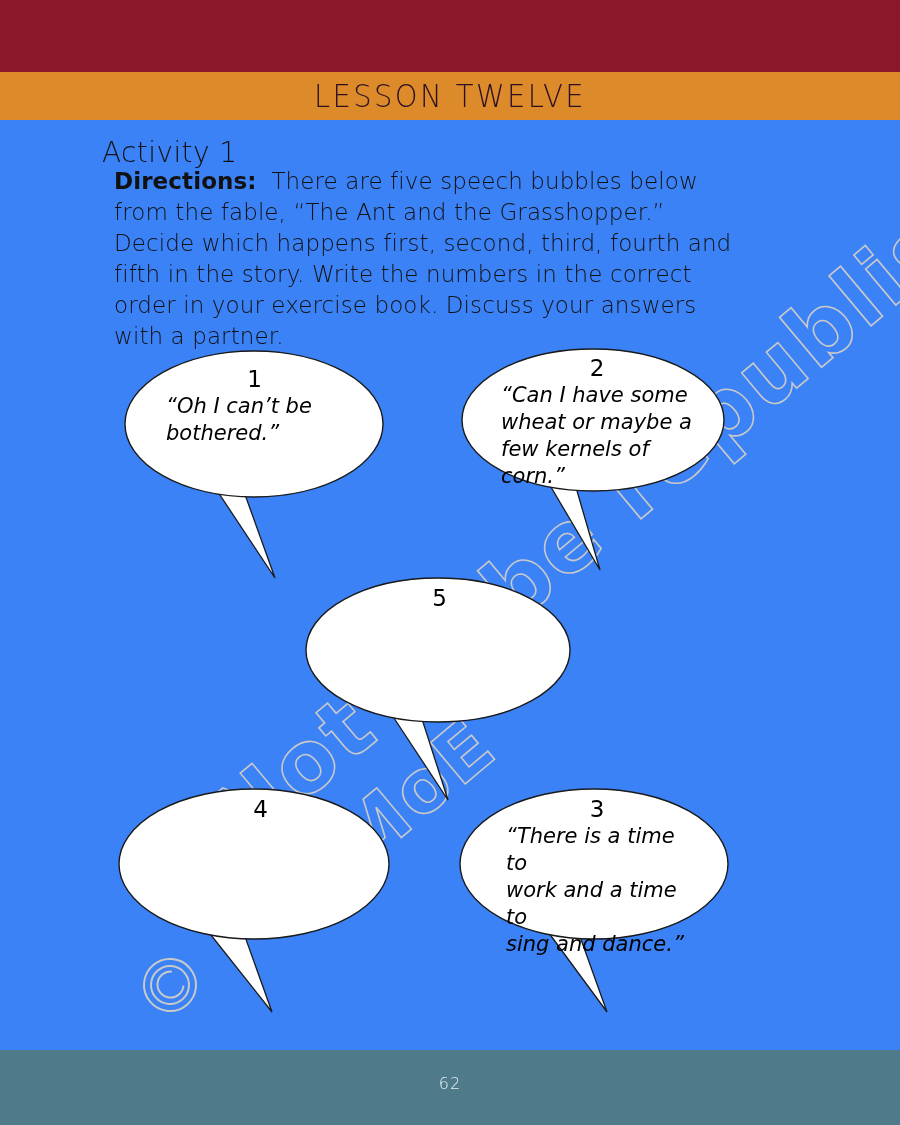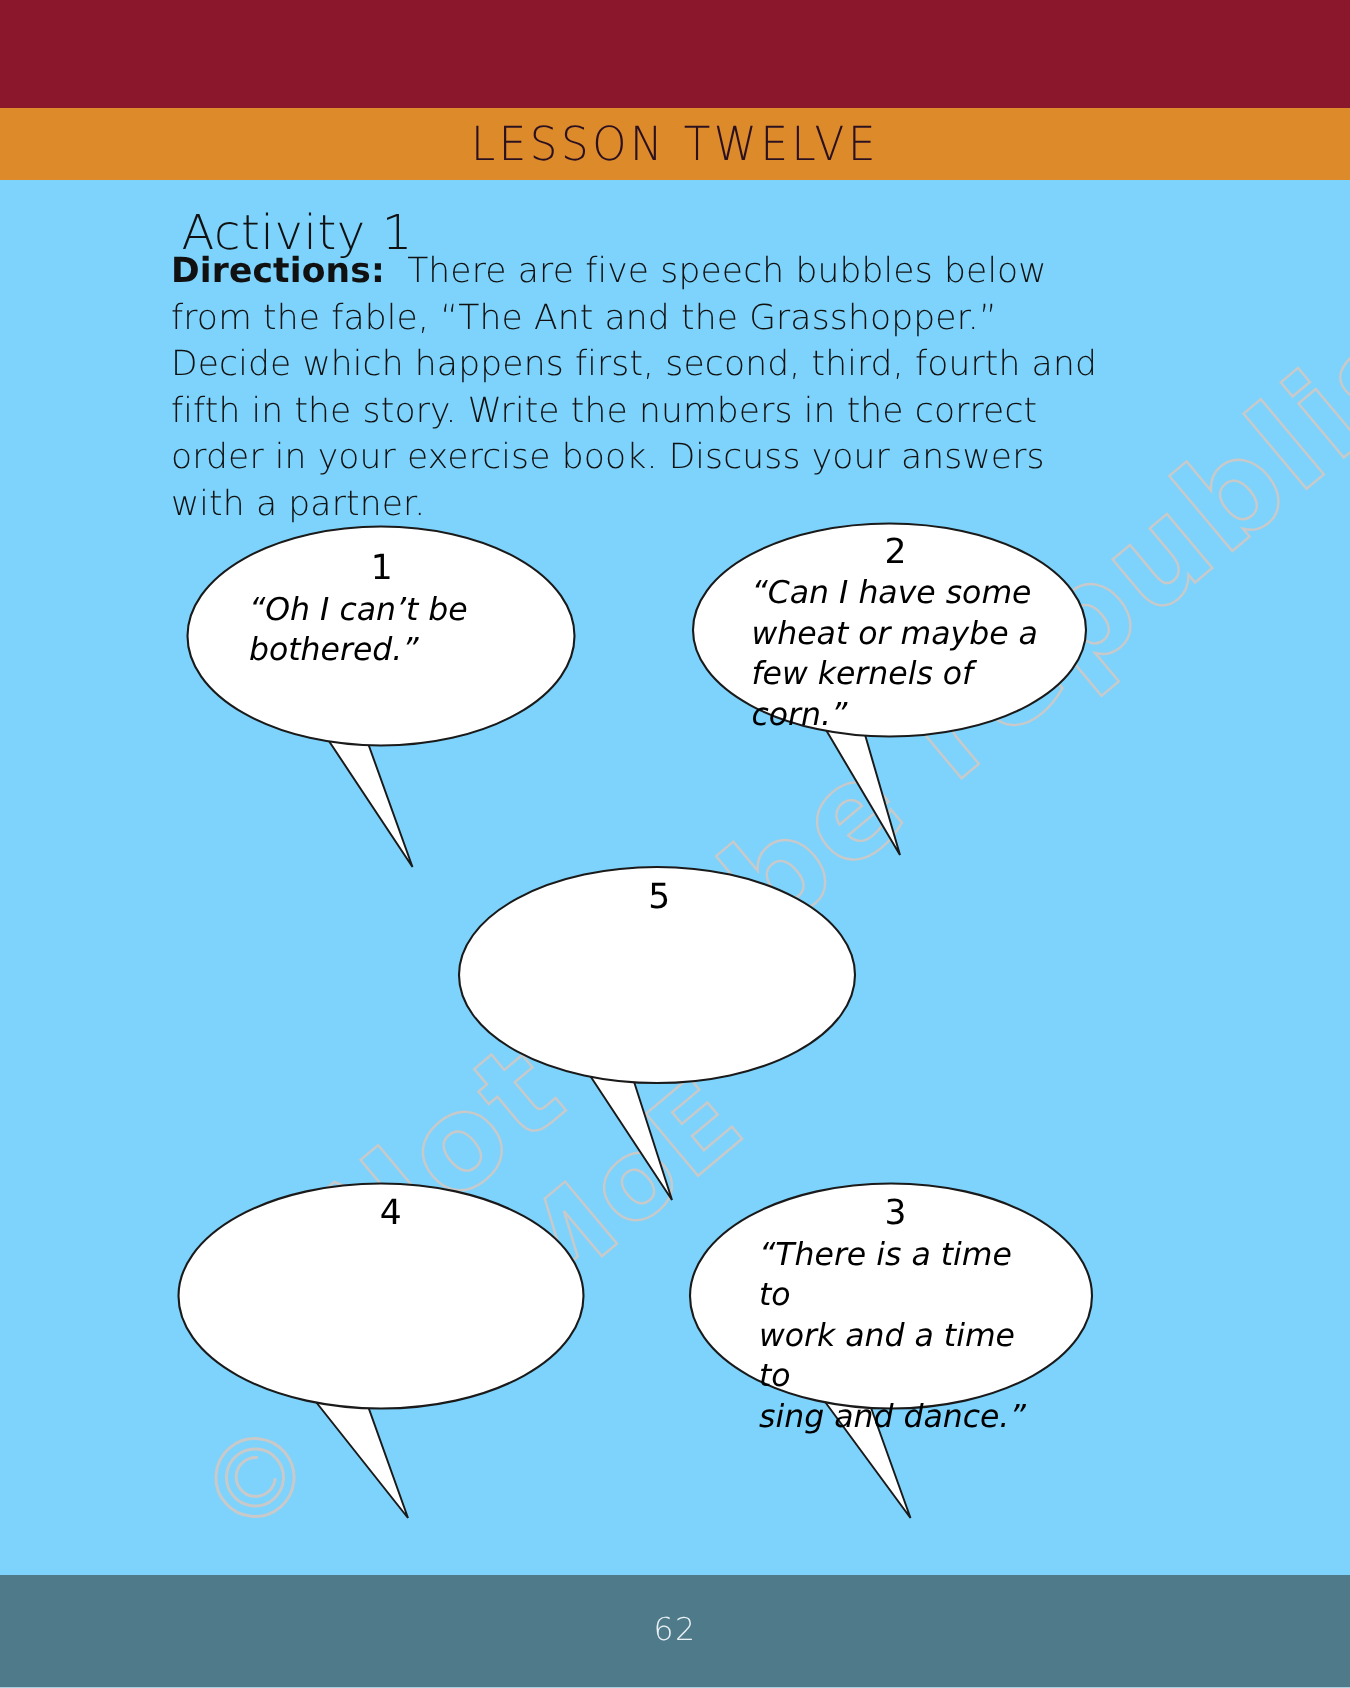--- a/index.html
+++ b/index.html
@@ -11,21 +11,21 @@
     width: 900px;
     height: 1125px;
     position: relative;
     overflow: hidden;
     font-family: "Liberation Sans", sans-serif;
   }
 
   .page {
     position: absolute;
     inset: 0;
-    background: #7dd3fc;
+    background: #3b82f6;
   }
 
   
   .band-red {
     position: absolute;
     left: 0; top: 0;
     width: 900px; height: 72px;
     background: #8a172c;
   }
   .band-orange {
@@ -72,23 +72,23 @@
 
   
   .content {
     position: absolute;
     left: 0; top: 120px;
     width: 900px;
     z-index: 10;
   }
   .activity-title {
     position: absolute;
-    left: 121px; top: 16px;
-    font-family: "DejaVu Sans", sans-serif;
-    font-size: 32px;
+    left: 102px; top: 16px;
+    font-family: "DejaVu Sans", sans-serif;
+    font-size: 28px;
     font-weight: 300;
     color: #111;
     letter-spacing: 0.4px;
   }
   .directions {
     position: absolute;
     left: 114px; top: 46px;
     width: 620px;
     font-family: "DejaVu Sans", sans-serif;
     font-size: 23px;
@@ -152,21 +152,21 @@
     width: 900px; height: 75px;
     background: #4e7a8a;
     z-index: 20;
     display: flex;
     align-items: flex-start;
     justify-content: center;
   }
   .page-number {
     margin-top: 24px;
     font-family: "DejaVu Sans", sans-serif;
-    font-size: 21px;
+    font-size: 16px;
     font-weight: 300;
     color: #e9f1f4;
     letter-spacing: 1px;
   }
 </style>
 </head>
 <body>
 
 <div class="page">
 

